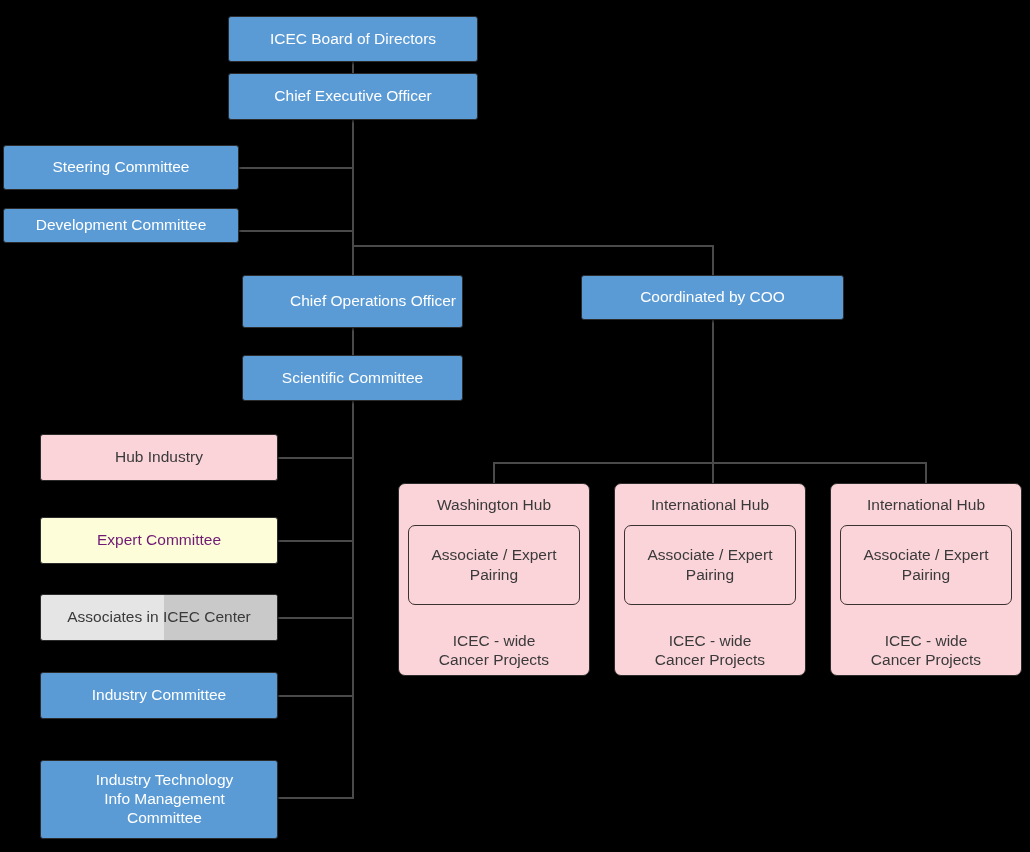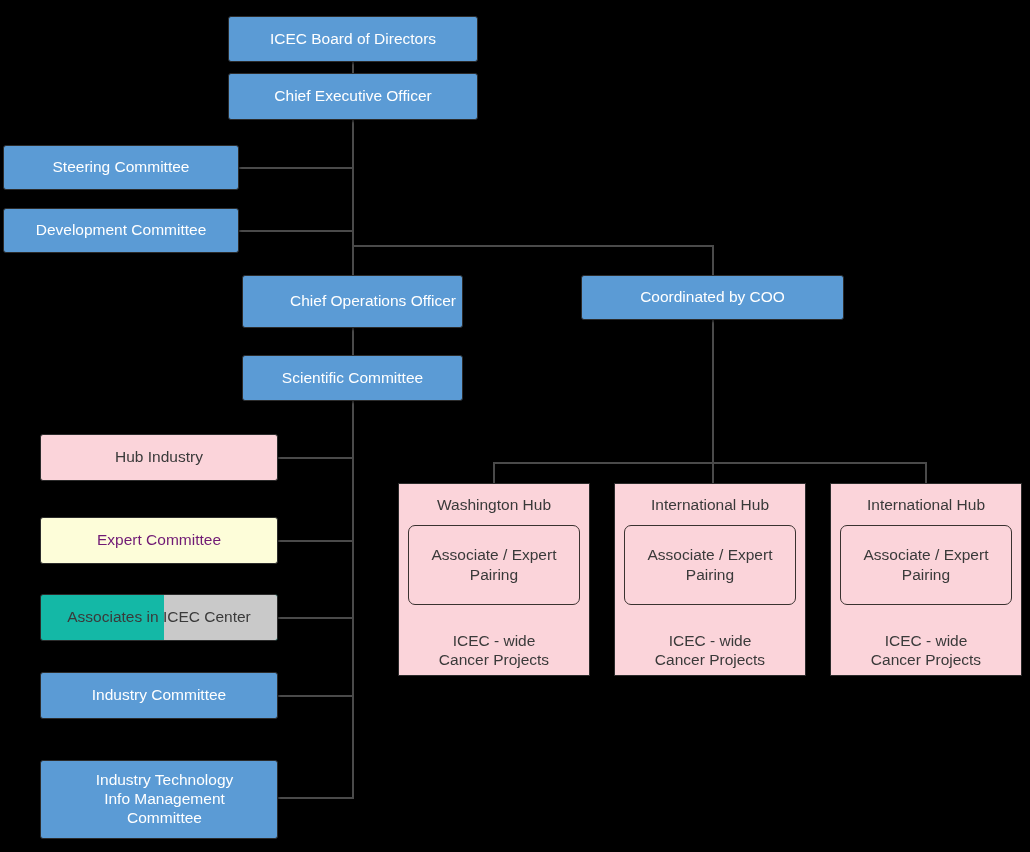--- a/index.html
+++ b/index.html
@@ -62,21 +62,21 @@
     font-size: 15.5px;
   }
   
   .node.yellow {
     background: #fdfdd9;
     color: #701a75;
     font-size: 15.5px;
   }
   
   .node.split {
-    background: #14b8a6;
+    background: #e5e5e5;
     color: #3a3a3a;
     font-size: 15.5px;
   }
   .node.split .split-right {
     position: absolute;
     top: 0;
     bottom: 0;
     right: 0;
     background: #c9c9c9;
   }
@@ -84,21 +84,21 @@
     position: relative;
     z-index: 2;
   }
 
   
   .hub {
     position: absolute;
     box-sizing: border-box;
     background: #fbd4da;
     border: 1px solid #2b2b2b;
-    border-radius: 0;
+    border-radius: 7px;
     box-shadow: 1px 2px 2px rgba(0,0,0,0.55);
     color: #3a3a3a;
     display: flex;
     flex-direction: column;
     align-items: center;
     padding-top: 12px;
   }
   .hub .hub-title {
     font-size: 15.5px;
     line-height: 1.2;
@@ -163,21 +163,21 @@
   </div>
 
   <div class="node blue" style="left:228px; top:73px; width:250px; height:47px;">
     <span class="label">Chief Executive Officer</span>
   </div>
 
   <div class="node blue" style="left:3px; top:145px; width:236px; height:45px;">
     <span class="label">Steering Committee</span>
   </div>
 
-  <div class="node blue" style="left:3px; top:208px; width:236px; height:45px;">
+  <div class="node blue" style="left:3px; top:208px; width:236px; height:35px;">
     <span class="label">Development Committee</span>
   </div>
 
   <div class="node blue" style="left:242px; top:275px; width:221px; height:53px;text-align:right;">
     <span class="label">Chief Operations Officer</span>
   </div>
 
   <div class="node blue" style="left:242px; top:355px; width:221px; height:46px;">
     <span class="label">Scientific Committee</span>
   </div>

